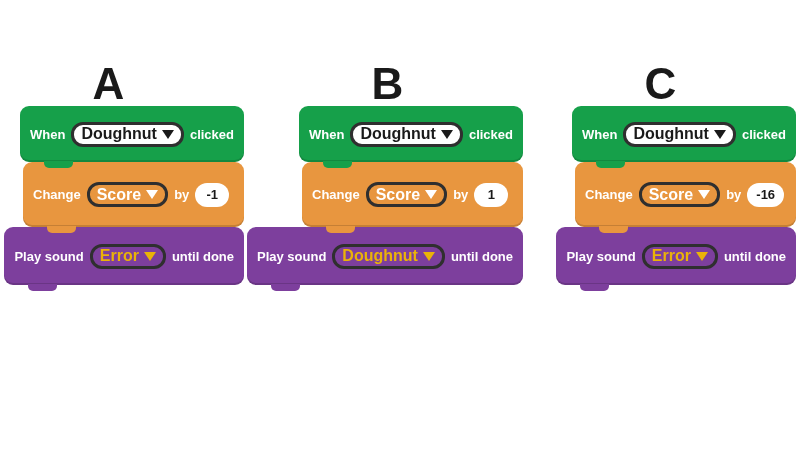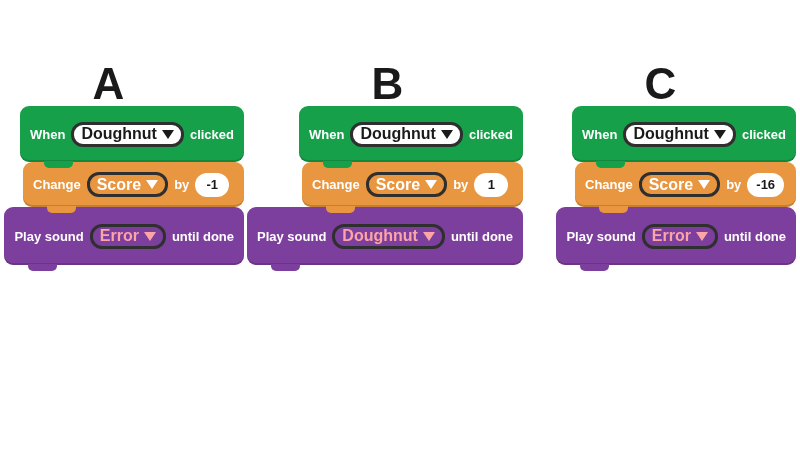--- a/index.html
+++ b/index.html
@@ -50,36 +50,36 @@
     content:"";
     position:absolute;
     left:24px;
     bottom:-6px;
     width:29px;
     height:7px;
     background:inherit;
     border-radius:0 0 5px 5px;
   }
   .block-when   { background:var(--green,#16A04A);  height:56px; min-width:204px; z-index:3; }
-  .block-change { background:var(--orange,#E8963F); height:45px; min-width:221px; z-index:2; }
+  .block-change { background:var(--orange,#E8963F); height:65px; min-width:221px; z-index:2; }
   .block-play   { background:var(--purple,#7D3F9D); height:58px; min-width:236px; z-index:1; }
   .dd {
     display:inline-flex;
     align-items:center;
     gap:5px;
     border:3px solid var(--dropdown_border,#2F2F2F);
     border-radius:12px;
     padding:1px 7px;
     height:25px;
     font-weight:bold;
     font-size:16px;
   }
   .dd-white  { background:#ffffff; color:#1a1a1a; }
   .dd-orange { background:var(--orange,#E8963F); color:#ffffff; }
-  .dd-purple { background:var(--purple,#7D3F9D); color:#fca5a5; }
+  .dd-purple { background:var(--purple,#7D3F9D); color:#eab308; }
   .tri {
     width:0; height:0;
     border-left:6px solid transparent;
     border-right:6px solid transparent;
     border-top:9px solid currentColor;
     display:inline-block;
   }
   .val {
     display:inline-flex;
     align-items:center;

